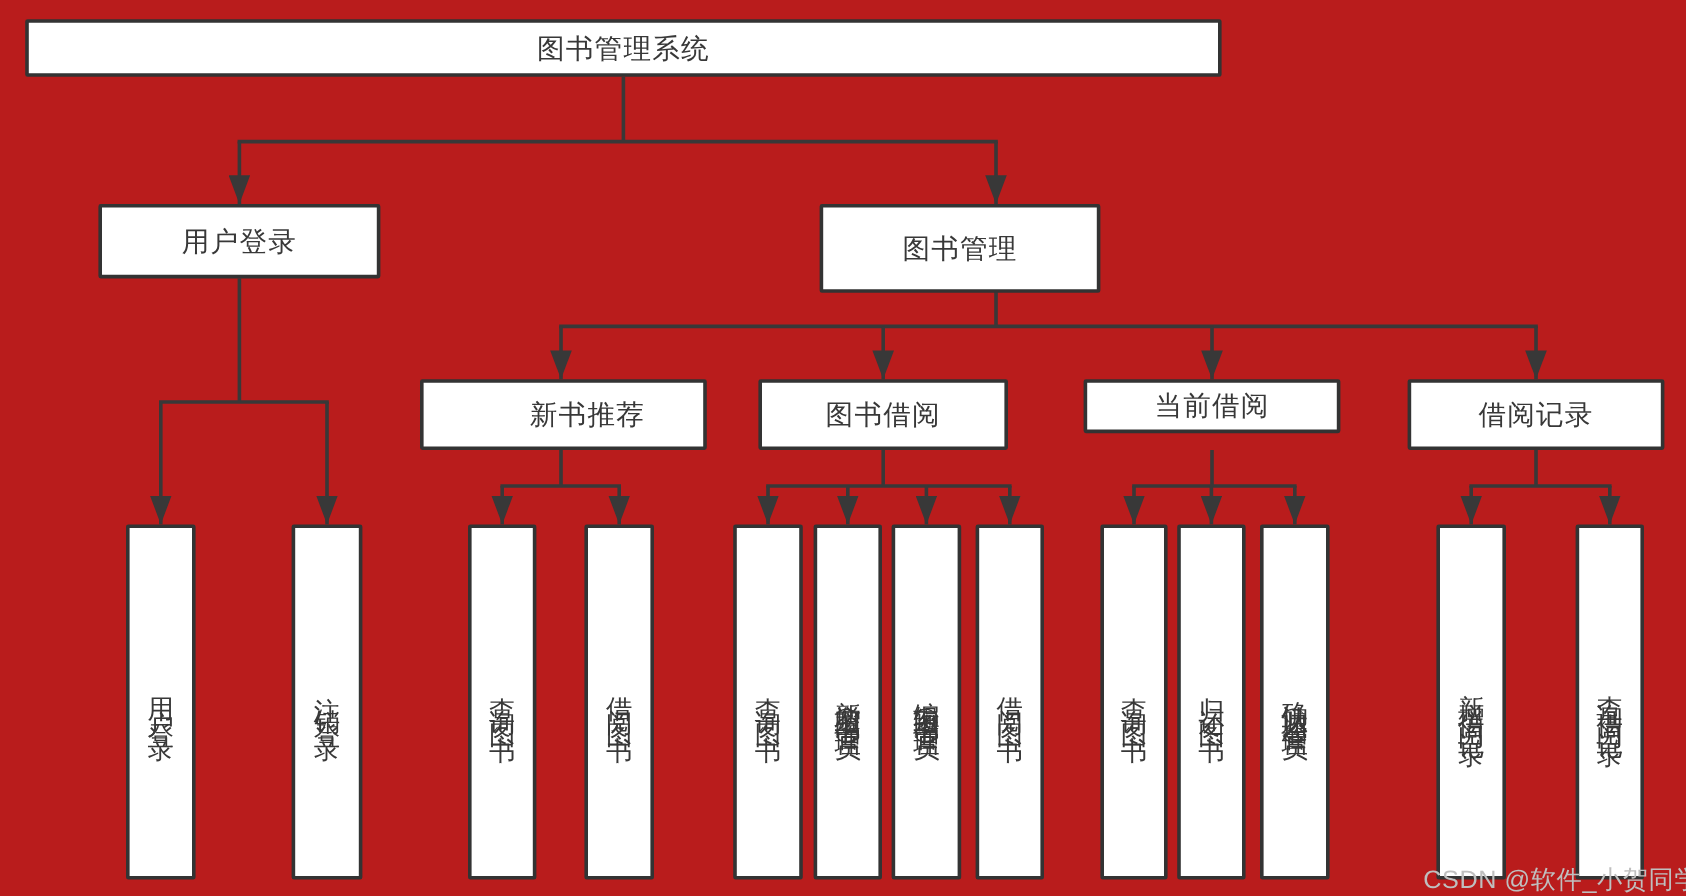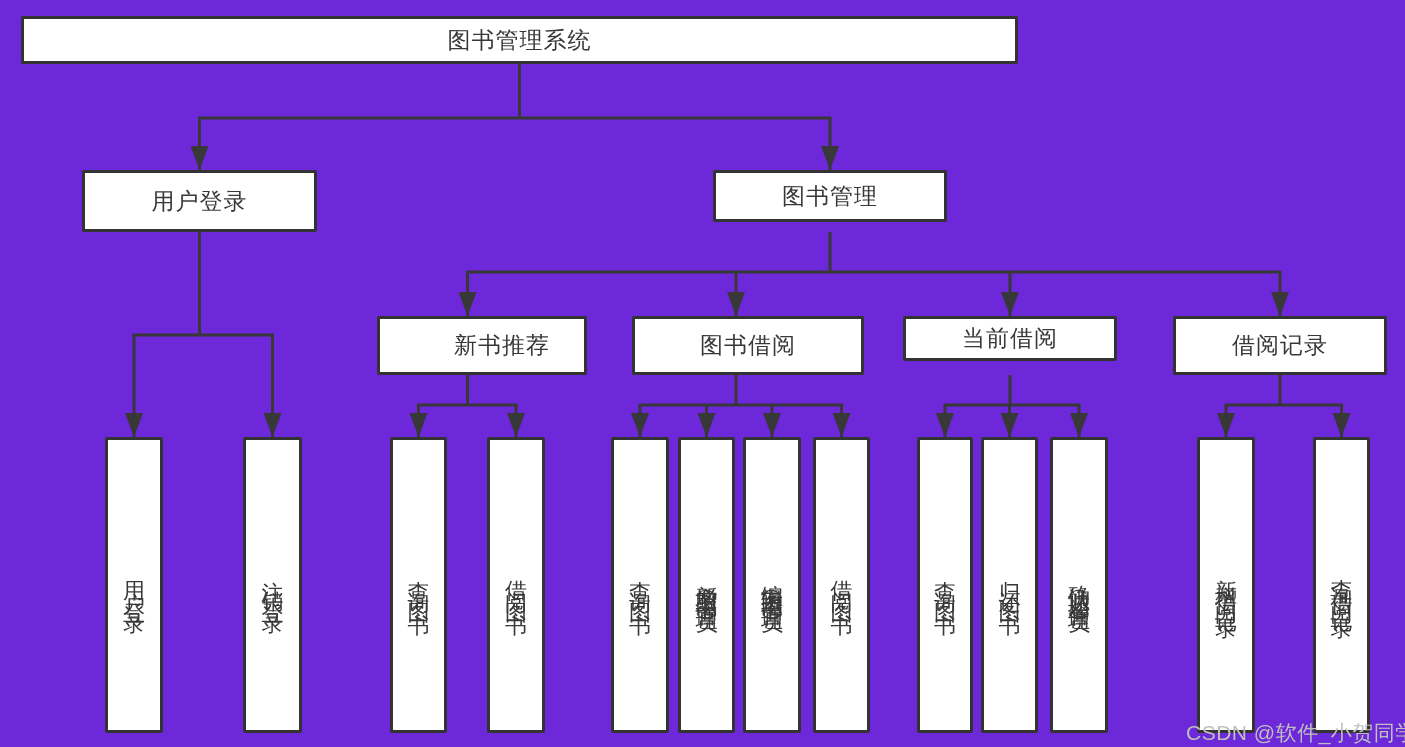--- a/index.html
+++ b/index.html
@@ -1,20 +1,20 @@
 <!DOCTYPE html>
 <html><head>
 <meta charset="utf-8">
 <style>
   html, body { margin: 0; padding: 0; background: #ffffff; }
   .canvas {
     position: relative;
     width: 1405px;
     height: 747px;
-    background: #6d28d9;
+    background: #b91c1c;
     font-family: "Liberation Sans", "DejaVu Sans", sans-serif;
     color: #383838;
     overflow: hidden;
   }
   svg.connectors {
     position: absolute;
     left: 0; top: 0;
     z-index: 1;
   }
   .box {
@@ -101,24 +101,24 @@
       <path d="M1280 375 V405"></path>
       <path d="M1224.5 405 H1343"></path>
       <line x1="1226" y1="405" x2="1226" y2="437" marker-end="url(#arr)"></line>
       <line x1="1341.5" y1="405" x2="1341.5" y2="437" marker-end="url(#arr)"></line>
     </g>
   </svg>
 
   <div class="box hbox" style="left:21px; top:16px; width:997px; height:48px;">图书管理系统</div>
 
   <div class="box hbox" style="left:82px; top:170px; width:235px; height:62px;">用户登录</div>
-  <div class="box hbox" style="left:713px; top:170px; width:234px; height:52px;">图书管理</div>
+  <div class="box hbox" style="left:683px; top:170px; width:234px; height:74px;">图书管理</div>
 
-  <div class="box hbox" style="left:377px; top:316px; width:210px; height:59px;padding-left:40px;">新书推荐</div>
-  <div class="box hbox" style="left:632px; top:316px; width:232px; height:59px;">图书借阅</div>
+  <div class="box hbox" style="left:350px; top:316px; width:239px; height:59px;padding-left:40px;">新书推荐</div>
+  <div class="box hbox" style="left:632px; top:316px; width:208px; height:59px;">图书借阅</div>
   <div class="box hbox" style="left:903px; top:316px; width:214px; height:45px;">当前借阅</div>
   <div class="box hbox" style="left:1173px; top:316px; width:214px; height:59px;">借阅记录</div>
 
   <div class="box vbox" style="left:105px; top:437px; width:58px; height:296px;">
     <span>用户登录</span>
   </div>
   <div class="box vbox" style="left:243px; top:437px; width:59px; height:296px;">
     <span>注销登录</span>
   </div>
 

